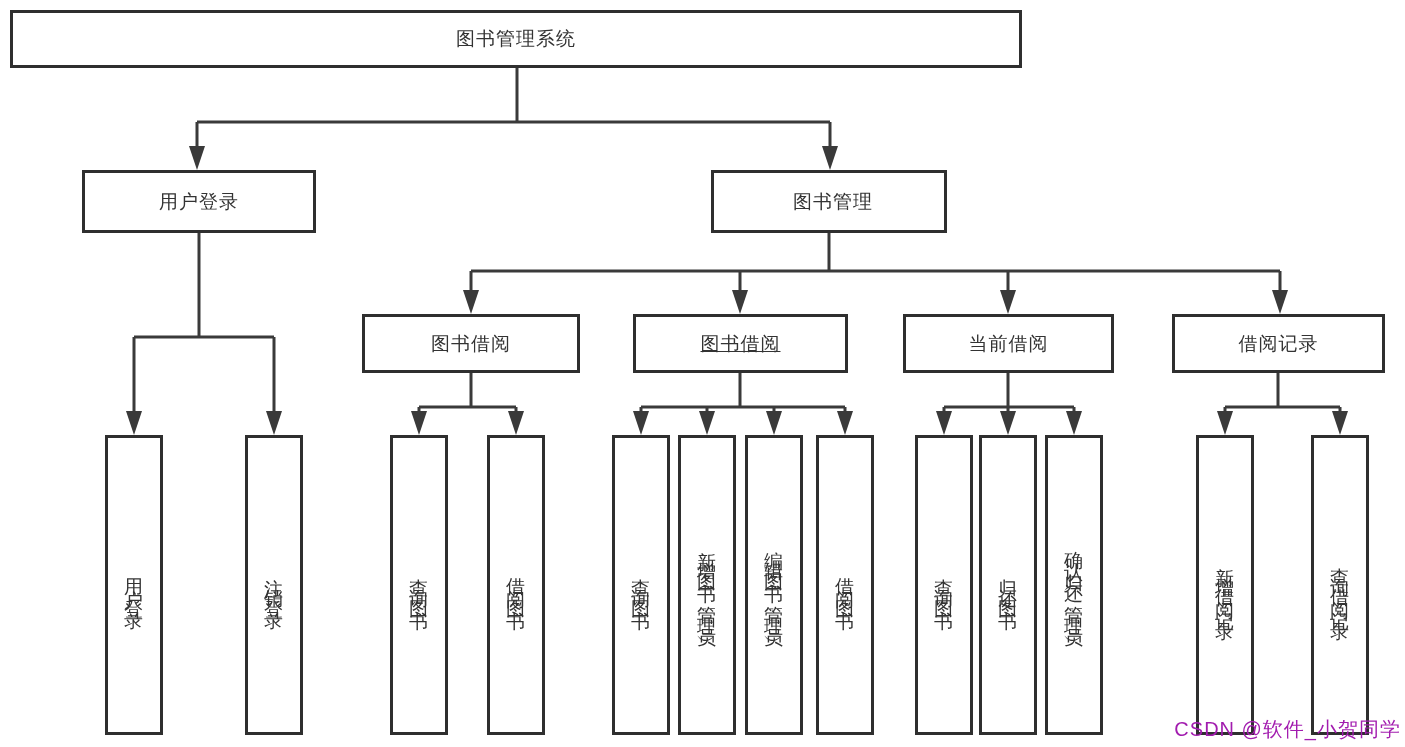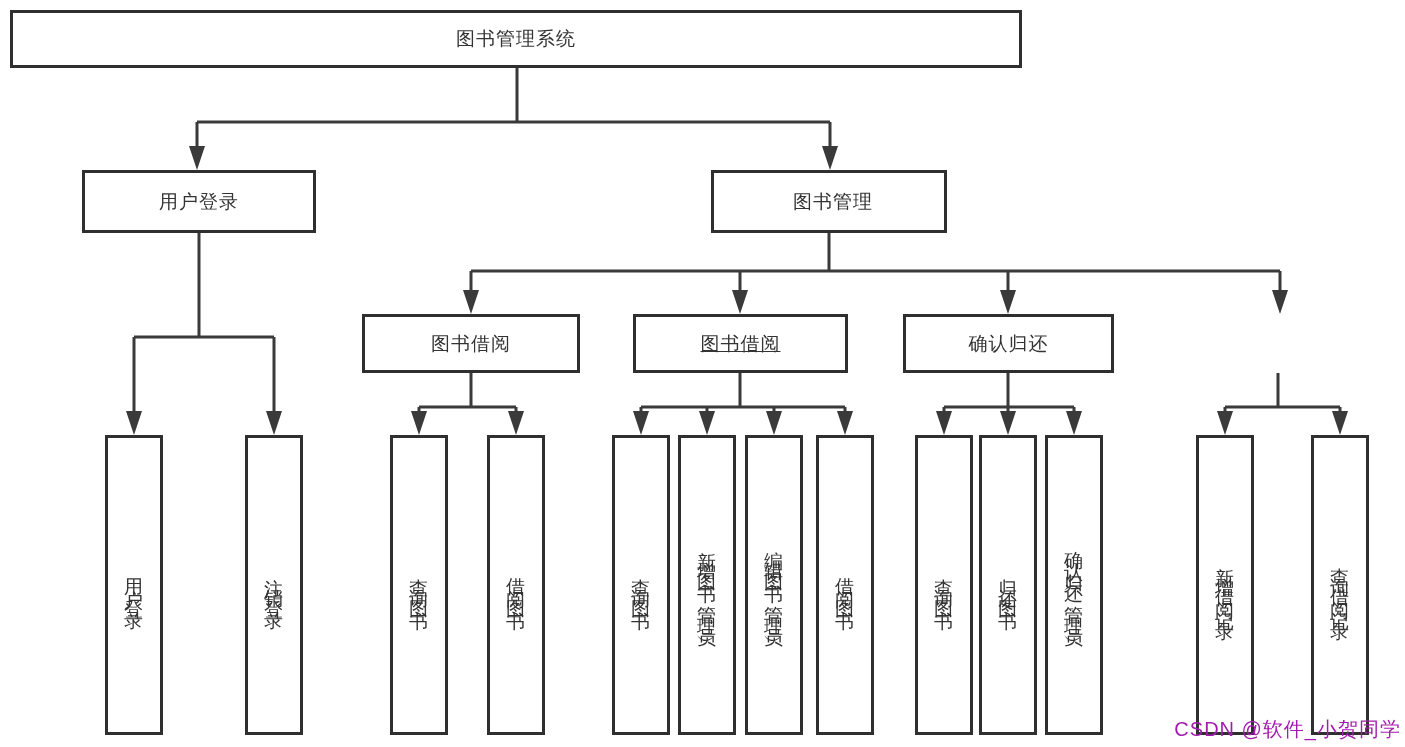--- a/index.html
+++ b/index.html
@@ -99,21 +99,24 @@
     <span>图书管理</span>
   </div>
 
   <div class="box" style="left:362px;top:314px;width:218px;height:59px;">
     <span>图书借阅</span>
   </div>
   <div class="box" style="left:633px;top:314px;width:215px;height:59px;text-decoration:underline;">
     <span>图书借阅</span>
   </div>
   <div class="box" style="left:903px;top:314px;width:211px;height:59px;">
-    <span>确认归还</span>
+    <span>当前借阅</span>
+  </div>
+  <div class="box" style="left:1172px;top:314px;width:213px;height:59px;">
+    <span>借阅记录</span>
   </div>
 
   <div class="box leaf" style="left:105px;">
     <span class="vtext">用户登录</span>
   </div>
   <div class="box leaf" style="left:245px;">
     <span class="vtext">注销登录</span>
   </div>
 
   <div class="box leaf" style="left:390px;">

